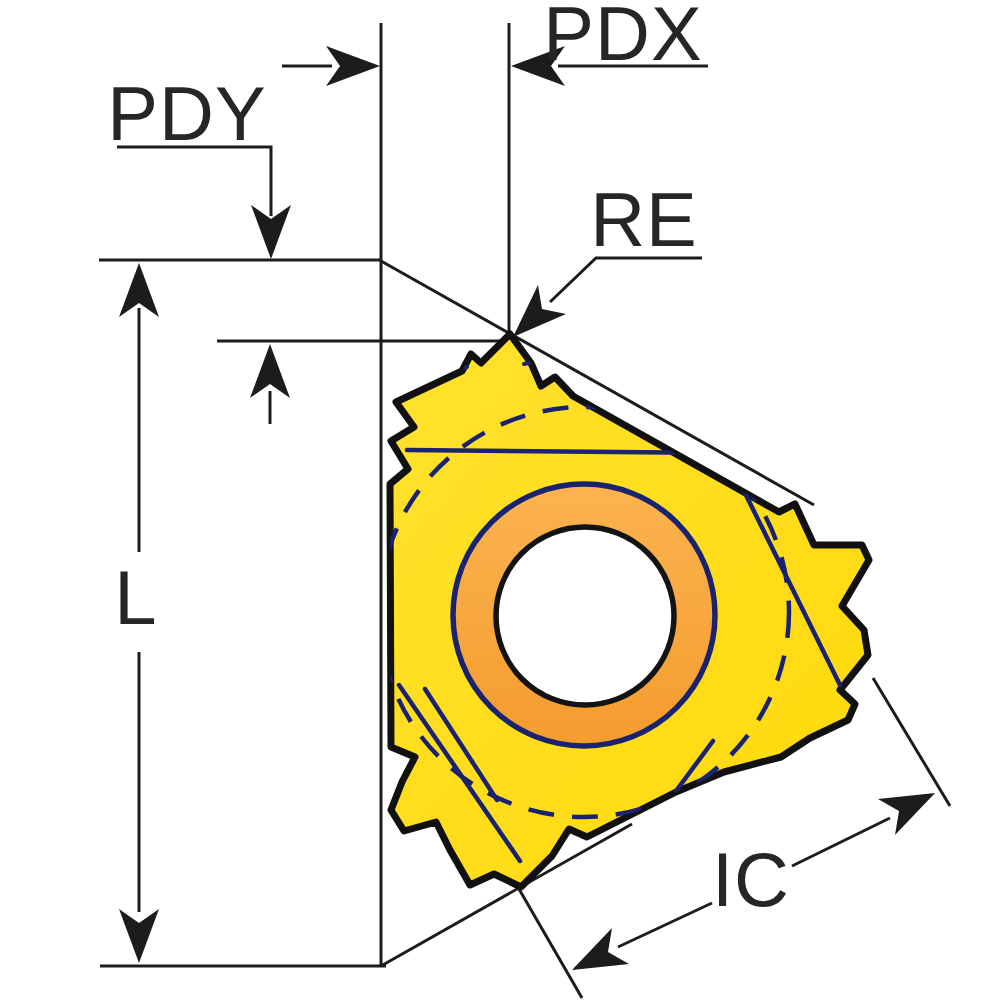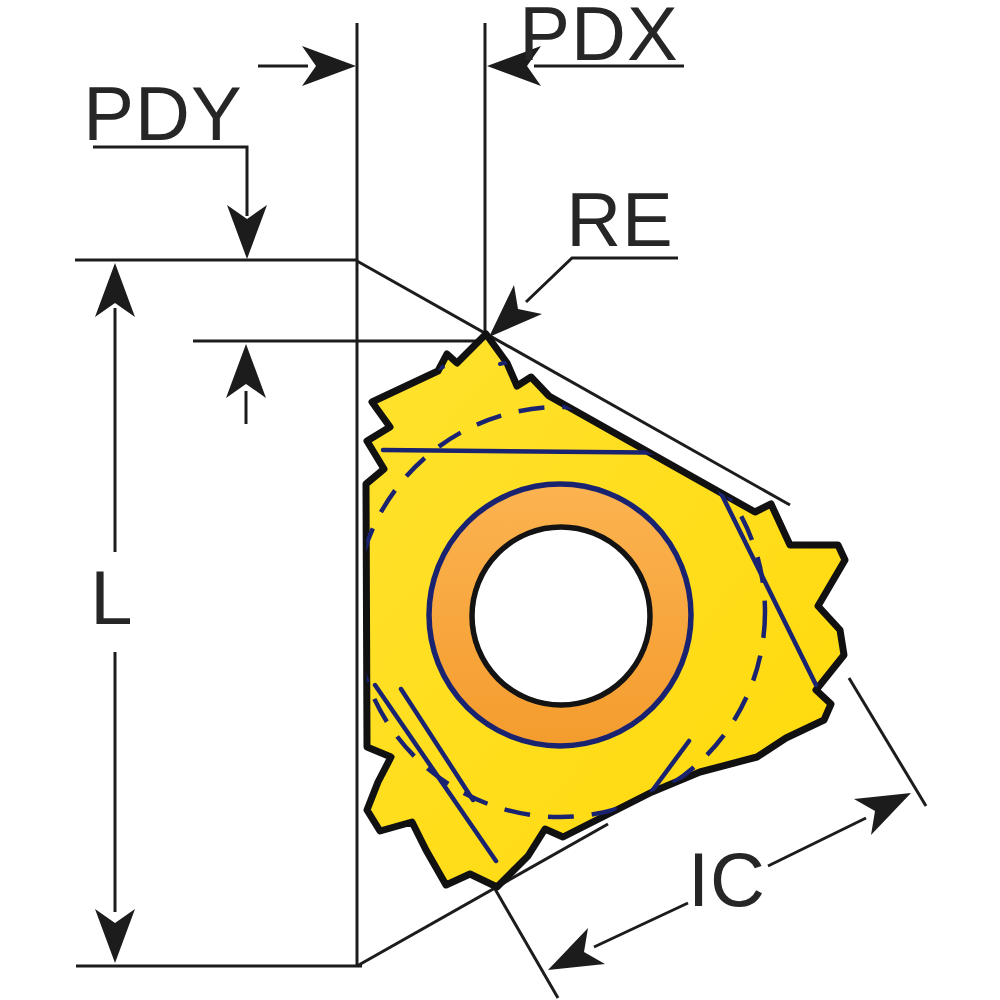--- a/index.html
+++ b/index.html
@@ -1,17 +1,17 @@
 <!DOCTYPE html>
 <html><head>
 <meta charset="utf-8">
 <style>
   html,body{margin:0;padding:0;background:#ffffff;}
   .stage{position:relative;width:948px;height:1000px;background:#fff;overflow:hidden;
-         font-family:"Liberation Sans", sans-serif;}
+         font-family:"Liberation Sans", sans-serif;padding-left:24px;}
   svg{display:block;}
   text.dim-label{
     font-family:"Liberation Sans", sans-serif;
     font-weight:300;
     font-size:76px;
     letter-spacing:1px;
     fill:#262626;
   }
 </style>
 </head>

